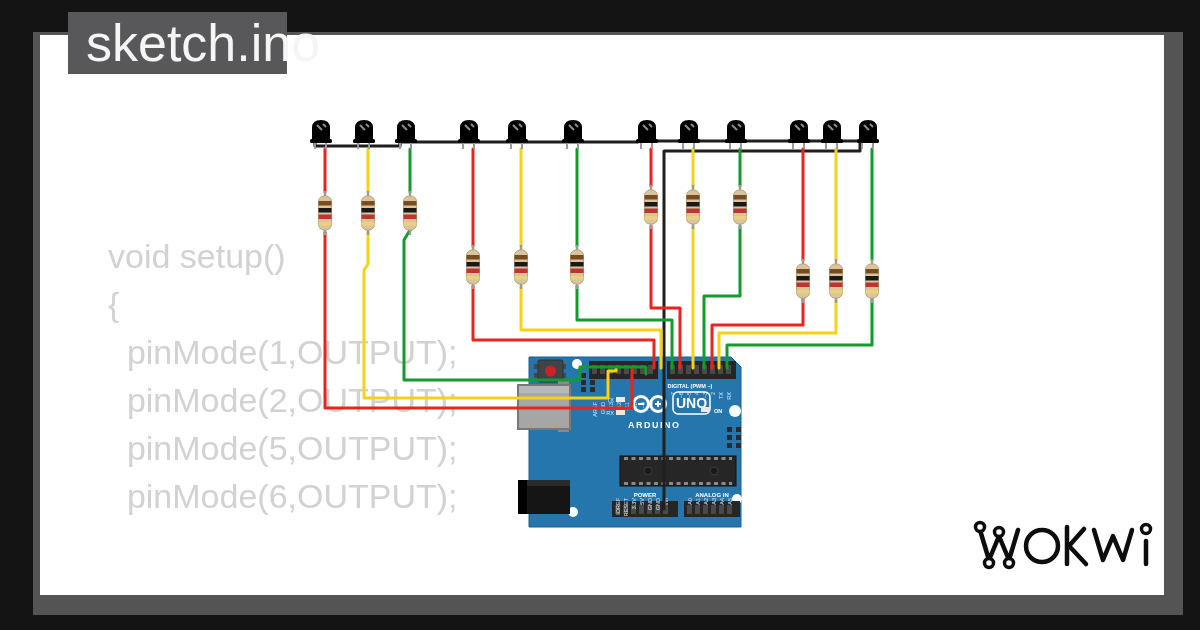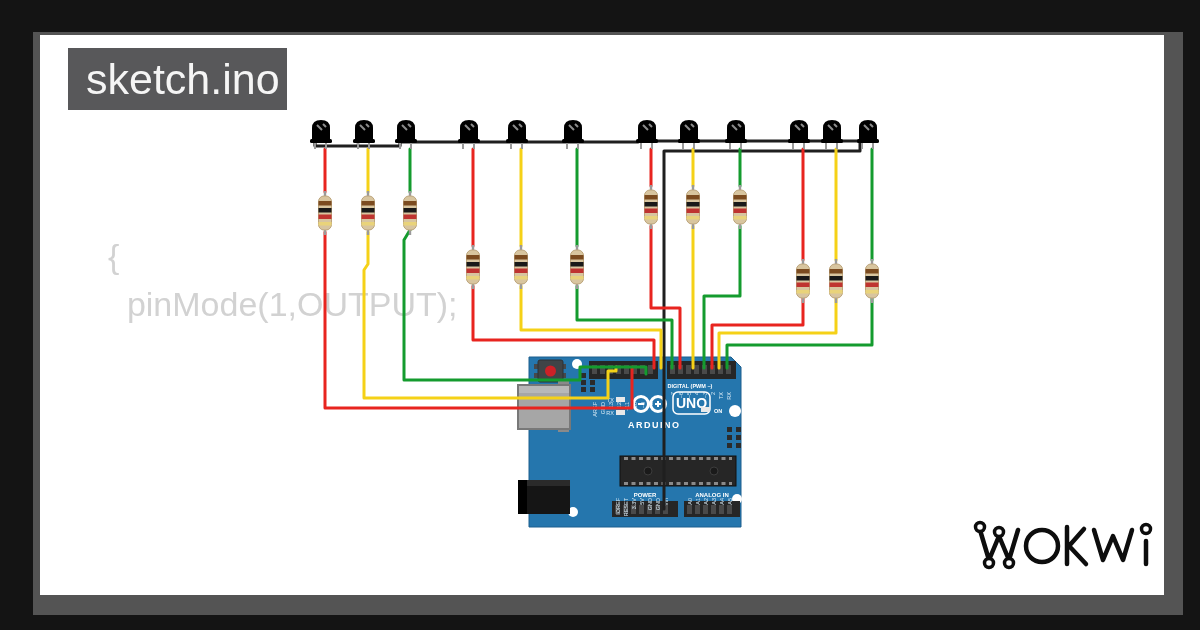--- a/index.html
+++ b/index.html
@@ -17,39 +17,38 @@
     background:#ffffff;overflow:hidden;
   }
   .code{
     position:absolute;left:68px;top:197px;
     font-size:34px;line-height:48px;color:#d2d2d2;
     white-space:pre;letter-spacing:0px;
   }
   .title-box{
     position:absolute;left:68px;top:12px;width:219px;height:62px;
     background:#58585a;color:#f5f5f5;
-    font-size:43px;line-height:62px;padding-left:18px;box-sizing:border-box;
+    font-size:52px;line-height:62px;padding-left:18px;box-sizing:border-box;
     z-index:20;
-    margin-top:36px;
   }
   .circuit-svg{
     position:absolute;left:0;top:0;width:1200px;height:630px;z-index:10;
     pointer-events:none;
   }
   .wokwi-logo{
     position:absolute;left:972px;top:514px;width:190px;height:62px;z-index:15;
   }
 </style>
 </head>
 <body>
 
 <div class="frame-shadow"></div>
 
 <div class="canvas">
-  <div class="code"><div>{</div><div>  pinMode(1,OUTPUT);</div></div>
+  <div class="code"><div>void setup()</div><div>{</div><div>  pinMode(1,OUTPUT);</div><div>  pinMode(2,OUTPUT);</div><div>  pinMode(5,OUTPUT);</div><div>  pinMode(6,OUTPUT);</div></div>
 </div>
 
 <svg class="circuit-svg" viewBox="0 0 1200 630">
   <defs>
     <symbol id="led-shape" overflow="visible">
       <line x1="-6" y1="22" x2="-6" y2="29" stroke="#9a9a9a" stroke-width="2"></line>
       <line x1="5" y1="22" x2="5" y2="29" stroke="#9a9a9a" stroke-width="2"></line>
       <rect x="-11" y="19" width="22" height="4" rx="1.5" class="flange"></rect>
       <path d="M -9,22 L -9,8 Q -9,0 0,0 Q 9,0 9,8 L 9,22 Z" class="bulb" stroke-width="1.6"></path>
       <path d="M -4,5 L 1,10 M 2,4 L 5,7" stroke="#ffffff" stroke-width="2" opacity="0.55" fill="none"></path>

